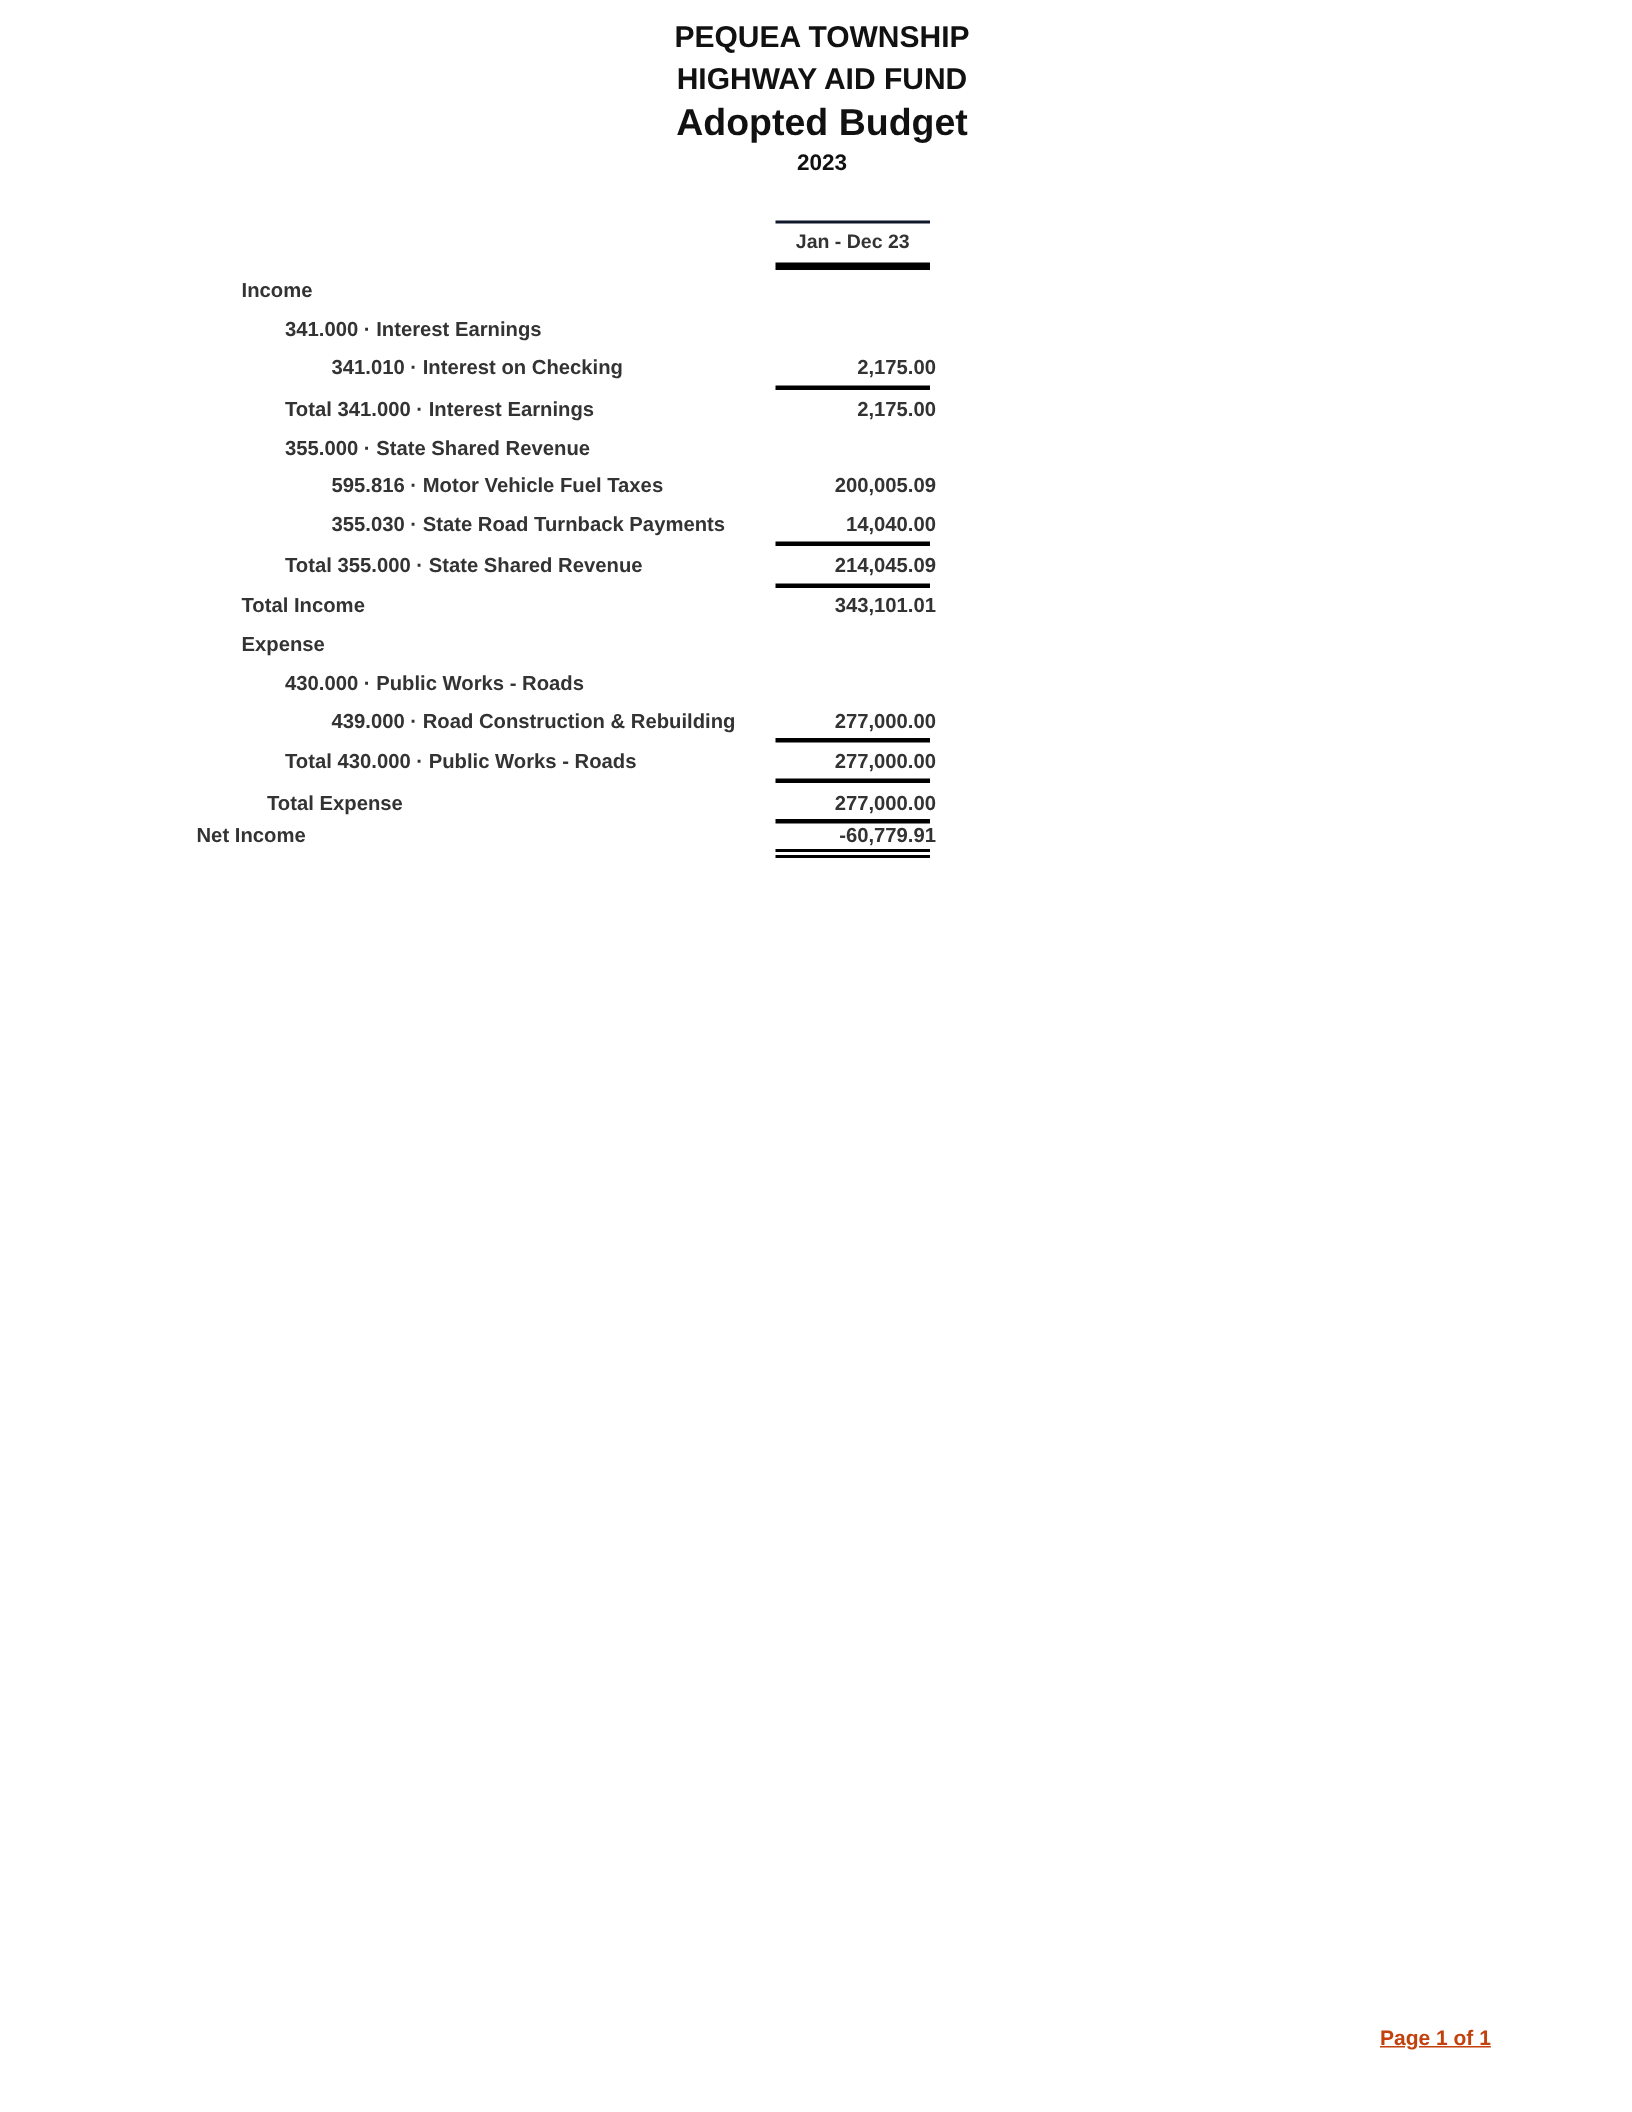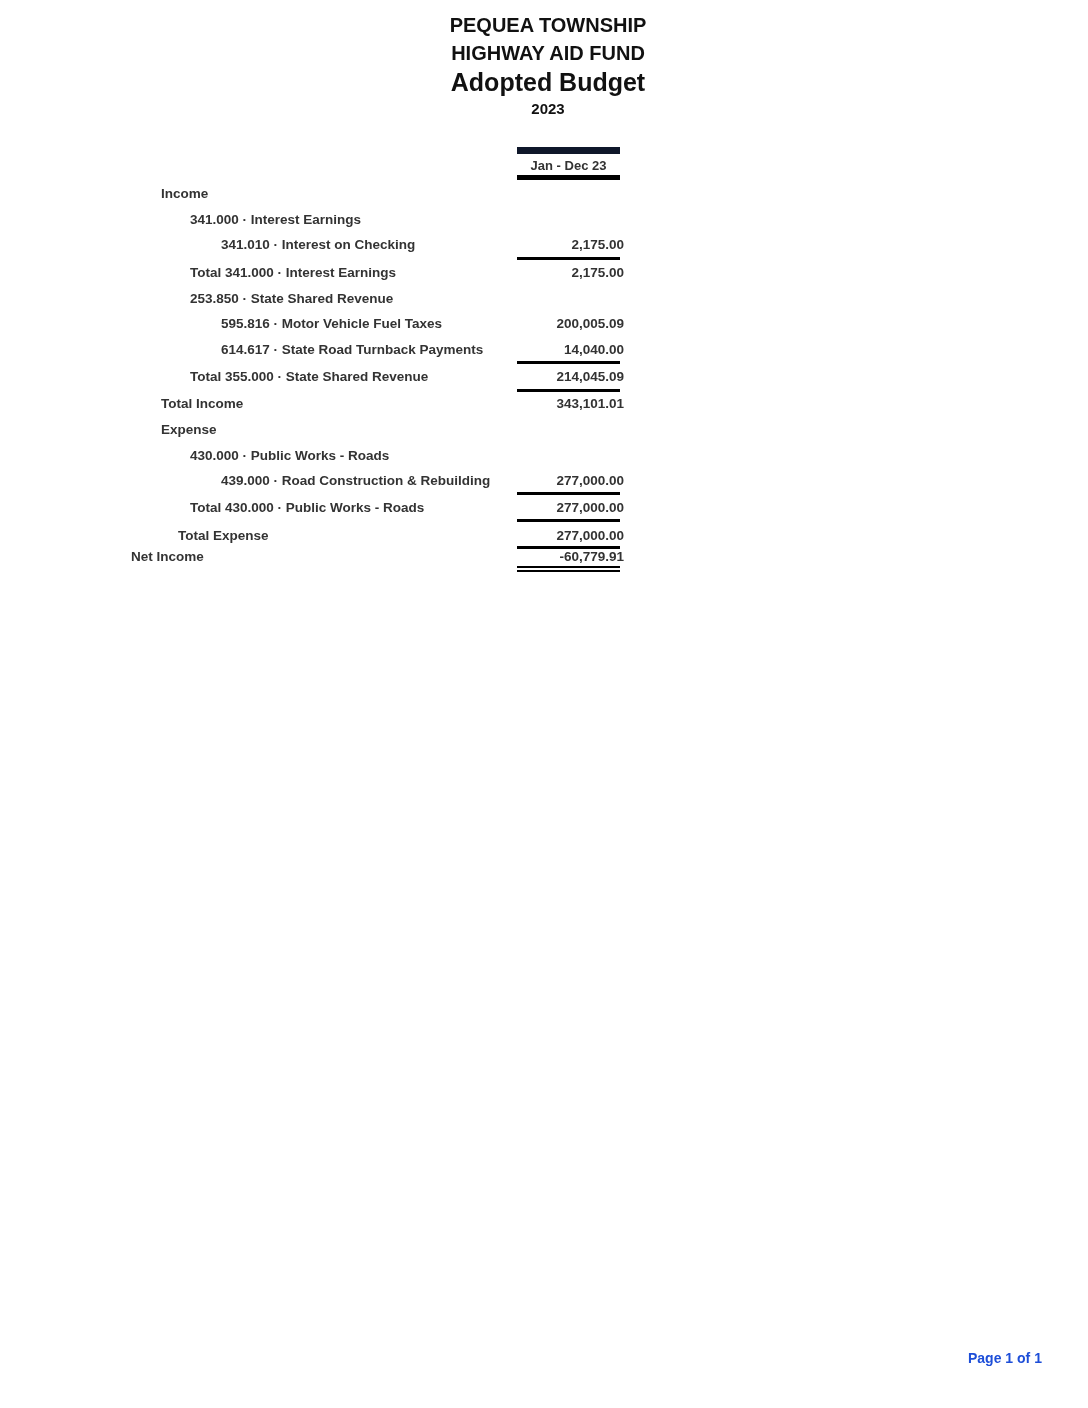--- a/index.html
+++ b/index.html
@@ -2,26 +2,26 @@
 <html><head>
 <meta charset="utf-8">
 <style>
   html, body { margin:0; padding:0; background:#ffffff; }
   body { width:1088px; height:1408px; position:relative; font-family:"Liberation Sans", sans-serif; color:#222; overflow:hidden; }
   .hdr { position:absolute; left:0; width:1096px; text-align:center; font-weight:bold; color:#111; }
   .h1 { top:14px; font-size:20px; }
   .h2 { top:42px; font-size:20px; }
   .h3 { top:68px; font-size:25px; }
   .h4 { top:100px; font-size:15px; }
-  .colhdr { position:absolute; left:517px; width:103px; top:147px; height:33px; border-top:7px solid #0f172a; border-bottom:5px solid #000; box-sizing:border-box; text-align:center; font-size:13px; font-weight:bold; line-height:23px; color:#333; }
+  .colhdr { position:absolute; left:517px; width:103px; top:147px; height:33px; border-top:2px solid #0f172a; border-bottom:5px solid #000; box-sizing:border-box; text-align:center; font-size:13px; font-weight:bold; line-height:23px; color:#333; }
   .row { position:absolute; left:0; width:1088px; height:20px; font-size:13.5px; font-weight:bold; color:#333; }
   .lbl { position:absolute; white-space:nowrap;padding-left:37px; }
   .val { position:absolute; left:525px; width:99px; text-align:right; }
   .line { position:absolute; left:517px; width:103px; background:#000; }
-  .footer { position:absolute; left:968px; top:1350px; font-size:14px; font-weight:bold; color:#1d4ed8; }
+  .footer { position:absolute; left:920px; top:1350px; font-size:14px; font-weight:bold; color:#c2410c;text-decoration:underline; }
 </style>
 </head>
 <body>
 
 <div>
   <div class="hdr h1">PEQUEA TOWNSHIP</div>
   <div class="hdr h2">HIGHWAY AID FUND</div>
   <div class="hdr h3">Adopted Budget</div>
   <div class="hdr h4">2023</div>
 </div>
@@ -38,28 +38,28 @@
   <div class="row" style="top:237px">
     <span class="lbl" style="left:184px">341.010 · Interest on Checking</span>
     <span class="val">2,175.00</span>
   </div>
   <div class="line" style="top:257px;height:3px"></div>
   <div class="row" style="top:265px">
     <span class="lbl" style="left:153px">Total 341.000 · Interest Earnings</span>
     <span class="val">2,175.00</span>
   </div>
   <div class="row" style="top:291px">
-    <span class="lbl" style="left:153px">253.850 · State Shared Revenue</span>
+    <span class="lbl" style="left:153px">355.000 · State Shared Revenue</span>
   </div>
   <div class="row" style="top:316px">
     <span class="lbl" style="left:184px">595.816 · Motor Vehicle Fuel Taxes</span>
     <span class="val">200,005.09</span>
   </div>
   <div class="row" style="top:342px">
-    <span class="lbl" style="left:184px">614.617 · State Road Turnback Payments</span>
+    <span class="lbl" style="left:184px">355.030 · State Road Turnback Payments</span>
     <span class="val">14,040.00</span>
   </div>
   <div class="line" style="top:361px;height:3px"></div>
   <div class="row" style="top:369px">
     <span class="lbl" style="left:153px">Total 355.000 · State Shared Revenue</span>
     <span class="val">214,045.09</span>
   </div>
   <div class="line" style="top:389px;height:3px"></div>
   <div class="row" style="top:396px">
     <span class="lbl" style="left:124px">Total Income</span>

